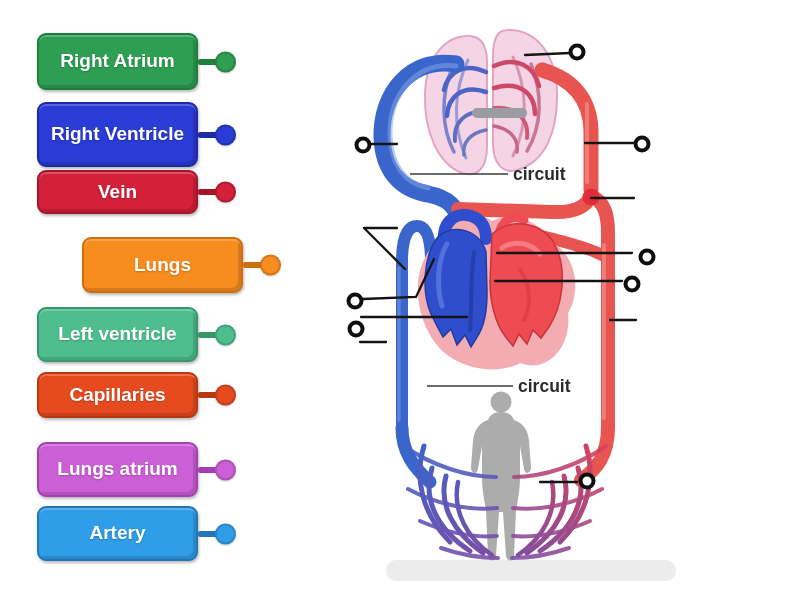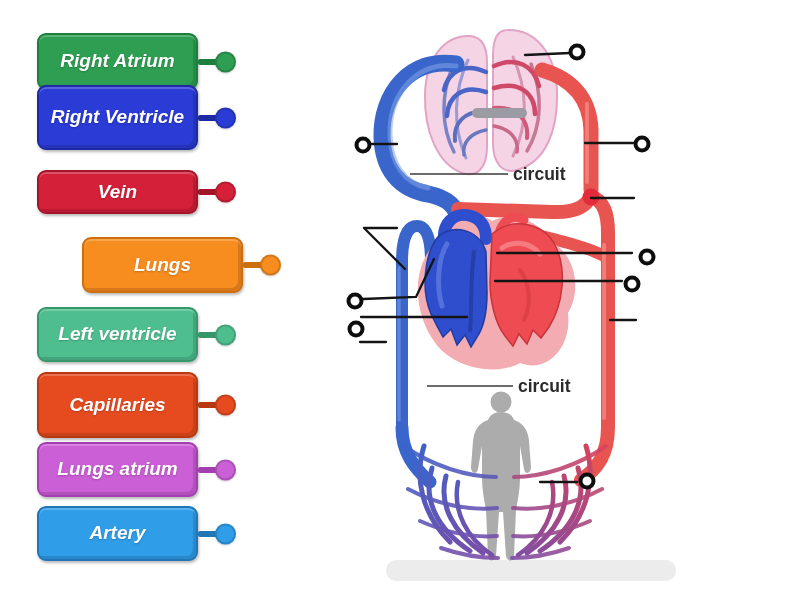--- a/index.html
+++ b/index.html
@@ -12,21 +12,20 @@
   
   .chip {
     position:absolute; left:37px; width:161px; box-sizing:border-box;
     background:var(--c); border:2px solid var(--b); border-radius:9px;
     display:flex; align-items:center; justify-content:center;
     color:#fff; font-weight:bold; font-size:19px; line-height:1.1; text-align:right;
     text-shadow:0 1px 2px rgba(0,0,0,.22); cursor:grab;
     box-shadow: inset 0 2px 0 rgba(255,255,255,.22),
                 inset -3px -3px 0 rgba(0,0,0,.13),
                 1px 2px 3px rgba(0,0,0,.28);
-    font-style: italic;
   }
   .chip .stub {
     position:absolute; left:100%; top:50%; transform:translateY(-50%);
     width:21px; height:6px; margin-left:2px; background:var(--b); border-radius:2px;
   }
   .chip .dot {
     position:absolute; left:100%; top:50%; transform:translateY(-50%);
     margin-left:19px; width:21px; height:21px; border-radius:50%;
     background:var(--c); box-shadow: inset 0 0 0 2px rgba(0,0,0,.15), 0 1px 2px rgba(0,0,0,.2);
   }
@@ -166,21 +165,21 @@
   </svg>
 
   <div>
 
     <div class="chip" style="top: 33px; height: 57px; --c: #2E9E52; --b: #1C7F3C;">
       <span class="lbl">Right Atrium</span>
       <span class="stub"></span>
       <span class="dot"></span>
     </div>
 
-    <div class="chip" style="top: 85px; height: 65px; --c: #2B3BD5; --b: #1D2AA6;">
+    <div class="chip" style="top: 102px; height: 65px; --c: #2B3BD5; --b: #1D2AA6;">
       <span class="lbl">Right Ventricle</span>
       <span class="stub"></span>
       <span class="dot"></span>
     </div>
 
     <div class="chip" style="top: 170px; height: 44px; --c: #D42039; --b: #A51529;">
       <span class="lbl">Vein</span>
       <span class="stub"></span>
       <span class="dot"></span>
     </div>
@@ -190,21 +189,21 @@
       <span class="stub"></span>
       <span class="dot"></span>
     </div>
 
     <div class="chip" style="top: 307px; height: 55px; --c: #4FBE8F; --b: #36986A;">
       <span class="lbl">Left ventricle</span>
       <span class="stub"></span>
       <span class="dot"></span>
     </div>
 
-    <div class="chip" style="top: 372px; height: 66px; --c: #E64B20; --b: #B83910;">
+    <div class="chip" style="top: 372px; height: 46px; --c: #E64B20; --b: #B83910;">
       <span class="lbl">Capillaries</span>
       <span class="stub"></span>
       <span class="dot"></span>
     </div>
 
     <div class="chip" style="top: 442px; height: 55px; --c: #CB5FD6; --b: #A43FB1;">
       <span class="lbl">Lungs atrium</span>
       <span class="stub"></span>
       <span class="dot"></span>
     </div>

